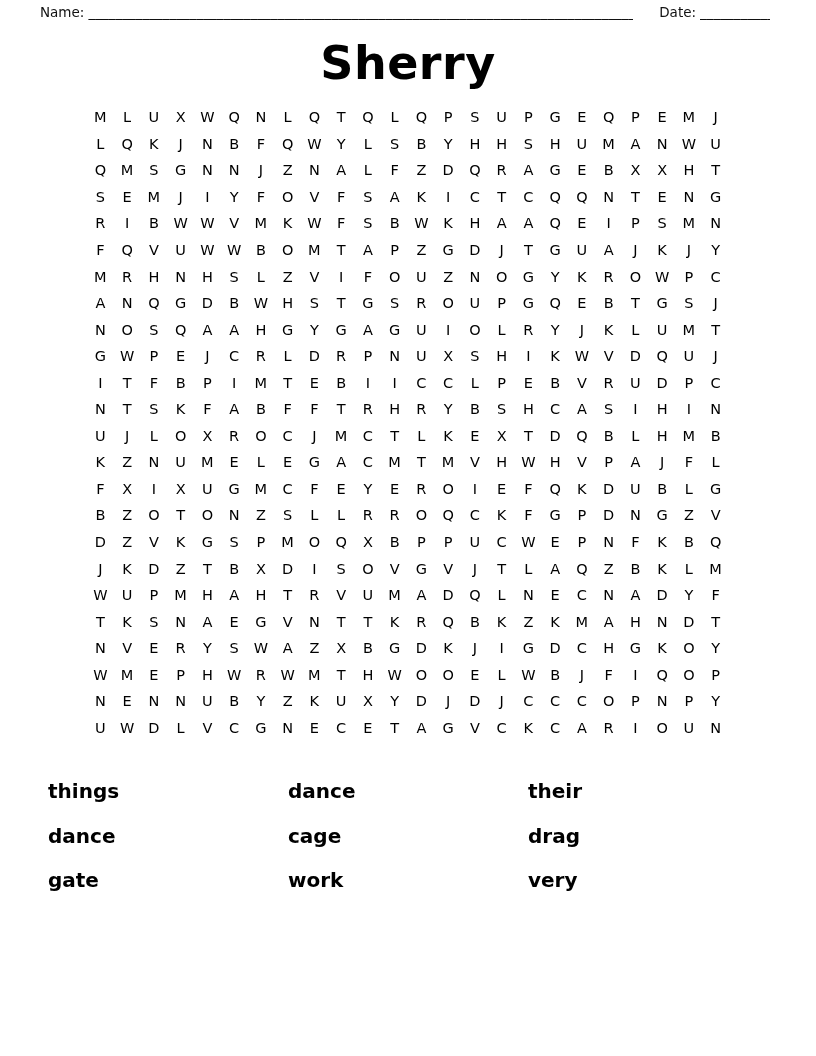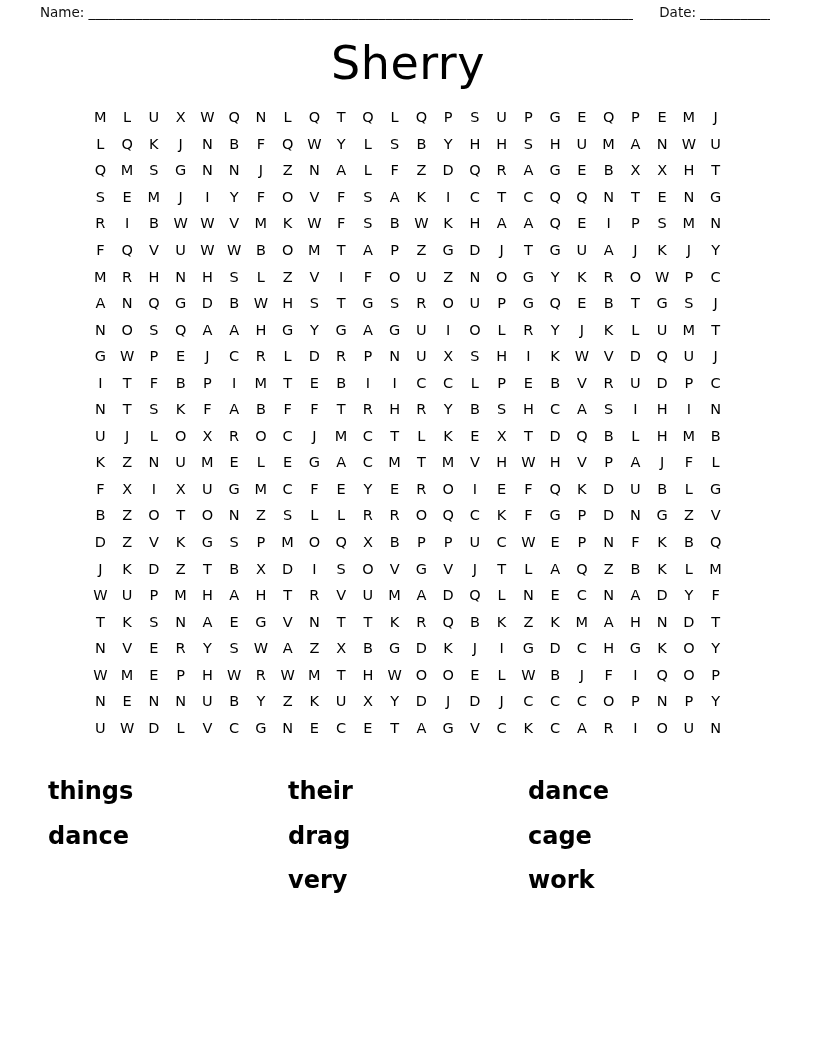--- a/index.html
+++ b/index.html
@@ -32,21 +32,21 @@
     letter-spacing: 0px;
   }
   .name-line { flex: 1 1 auto; margin: 0 26px 0 4px; }
   .date-line { width: 78px; margin-left: 4px; }
   .label { flex: 0 0 auto; }
   
   .title {
     margin-top: 8px;
     text-align: center;
     font-size: 46px;
-    font-weight: 400;
+    font-weight: 700;
     letter-spacing: 0.5px;
     color: #000;
   }
   
   .grid {
     width: 642px;
     margin: 14px auto 0 auto;
     display: grid;
     grid-template-columns: repeat(24, 1fr);
   }
@@ -62,21 +62,21 @@
   
   .words {
     display: flex;
     margin: 28px 0 0 48px;
   }
   .word-col { width: 240px; }
   .word {
     height: 44.5px;
     display: flex;
     align-items: center;
-    font-size: 24px;
+    font-size: 20px;
     font-weight: 600;
     color: #000;
   }
 </style>
 </head>
 <body>
 
 <div class="page">
 
   <div class="header-row">
@@ -664,26 +664,27 @@
       <span class="cell">I</span>
       <span class="cell">O</span>
       <span class="cell">U</span>
       <span class="cell">N</span>
     </div>
 
   <div class="words" id="words">
       <div class="word-col">
         <div class="word">things</div>
         <div class="word">dance</div>
+        <div class="word">gate</div>
+      </div>
+      <div class="word-col">
+        <div class="word">dance</div>
+        <div class="word">cage</div>
+        <div class="word">work</div>
       </div>
       <div class="word-col">
         <div class="word">their</div>
         <div class="word">drag</div>
         <div class="word">very</div>
       </div>
-      <div class="word-col">
-        <div class="word">dance</div>
-        <div class="word">cage</div>
-        <div class="word">work</div>
-      </div>
     </div>
 
 </div>
 
 </body></html>

